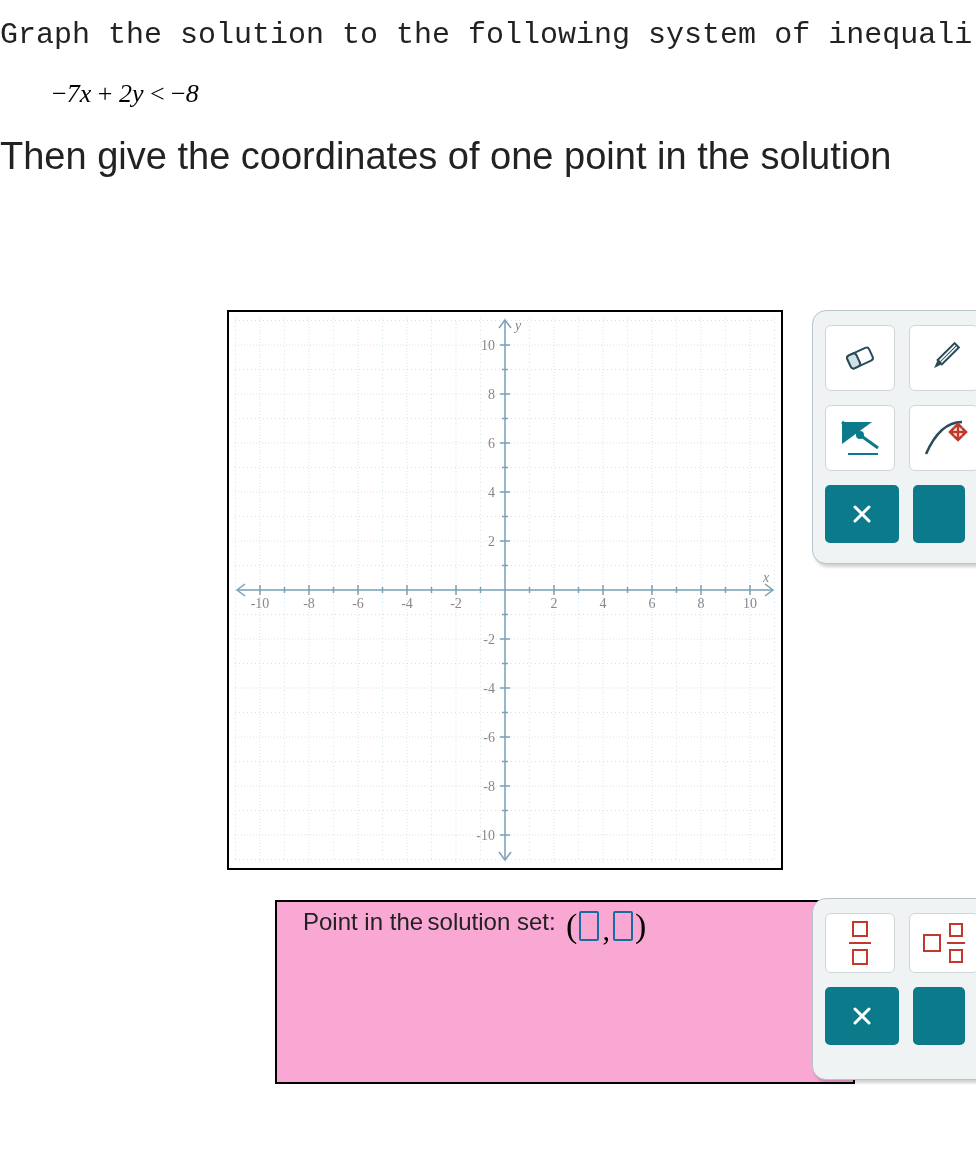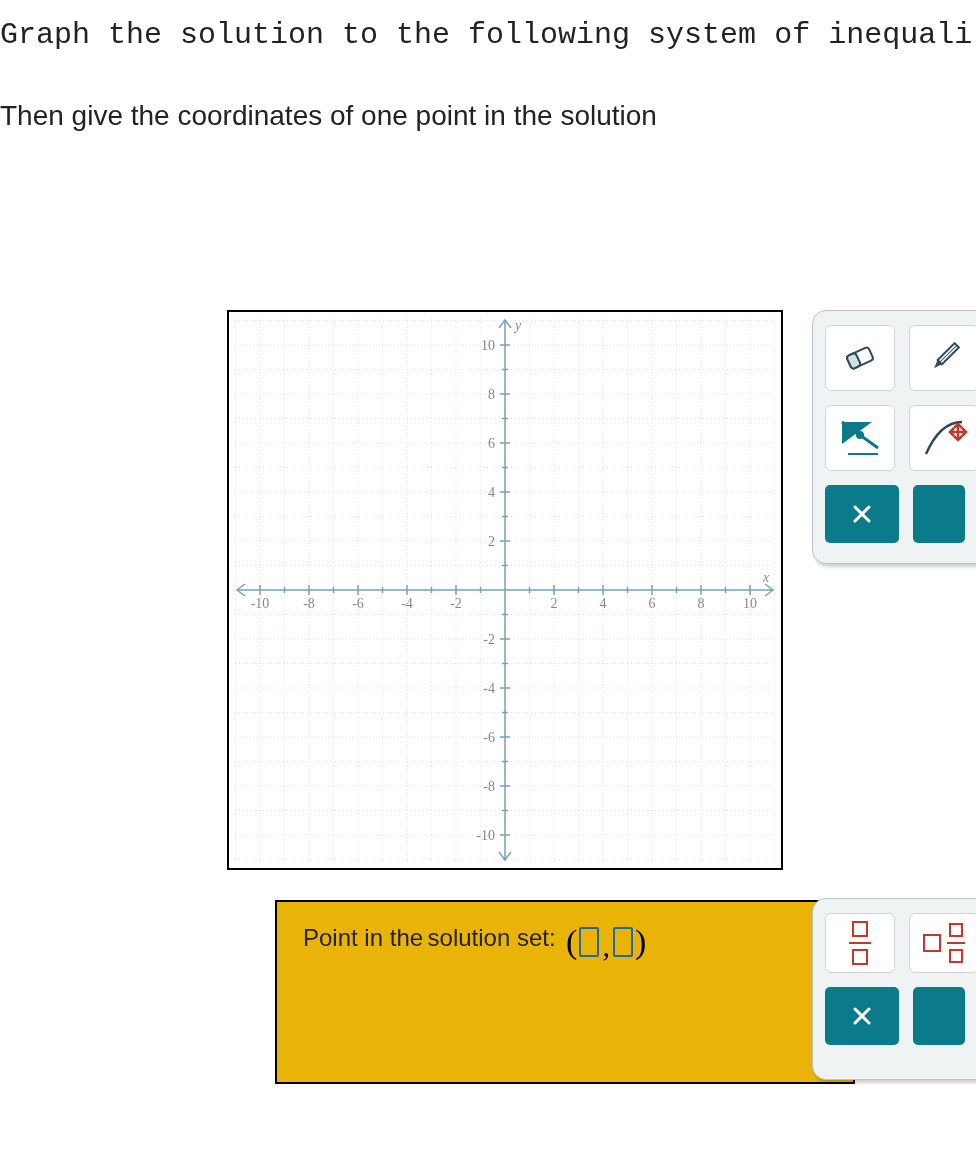--- a/index.html
+++ b/index.html
@@ -21,21 +21,21 @@
   .inequalities {
     font-family: "Times New Roman", serif;
     font-size: 26px;
     font-style: italic;
     padding: 24px 0 0 52px;
     line-height: 1.35;
     color: #000;
   }
   .inequalities .op { font-style: normal; }
   .instruction {
-    font-size: 28px;
+    font-size: 38px;
     color: #222;
     padding: 24px 0 0 0;
     white-space: nowrap;
   }
 
   .graph-wrap {
     position: absolute;
     left: 227px;
     top: 310px;
     width: 556px;
@@ -45,22 +45,22 @@
   }
   .graph-wrap svg { display: block; }
 
   .answer-box {
     position: absolute;
     left: 275px;
     top: 900px;
     width: 580px;
     height: 184px;
     border: 2px solid #000;
-    background: #eab308;
-    padding: 22px 26px;
+    background: #f9a8d4;
+    padding: 6px 26px;
   }
   .answer-label {
     font-size: 24px;
     color: #222;
     display: inline;
   }
   .coord-pair {
     display: inline-flex;
     align-items: center;
     font-family: "Times New Roman", serif;
@@ -138,20 +138,21 @@
     font-size: 14px;
     fill: #888;
   }
 </style>
 </head>
 <body>
 
 <div class="question-text">Graph the solution to the following system of inequali</div>
 
 <div class="inequalities">
+  <div><span class="op">−</span>7<span>x</span><span class="op"> + </span>2<span>y</span><span class="op"> &lt; −</span>8</div>
 </div>
 
 <div class="instruction">Then give the coordinates of one point in the solution</div>
 
 <div class="graph-wrap">
   <svg width="552" height="556" viewBox="0 0 552 556">
 
     <g id="grid">
         <line x1="6.5" x2="6.5" y1="6" y2="550" stroke="#bcd0db" stroke-width="0.6" stroke-dasharray="1 3"></line>
         <line x1="6" x2="546" y1="547.5" y2="547.5" stroke="#bcd0db" stroke-width="0.6" stroke-dasharray="1 3"></line>

